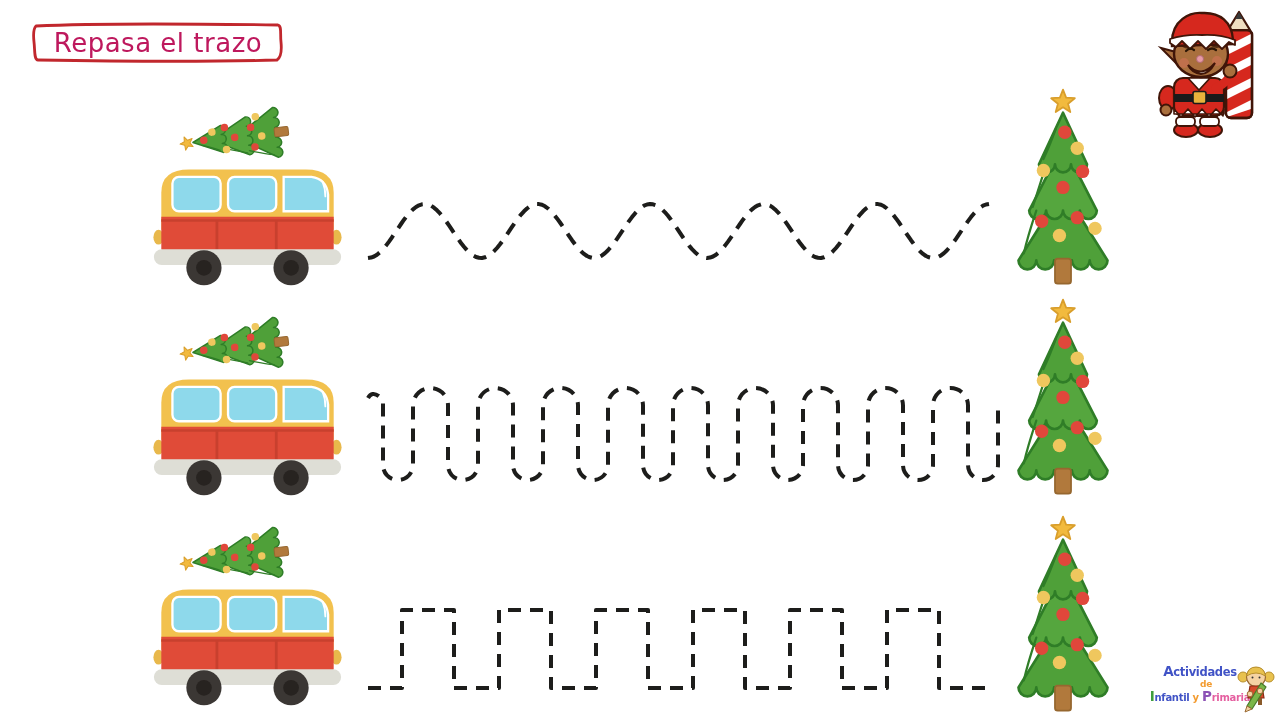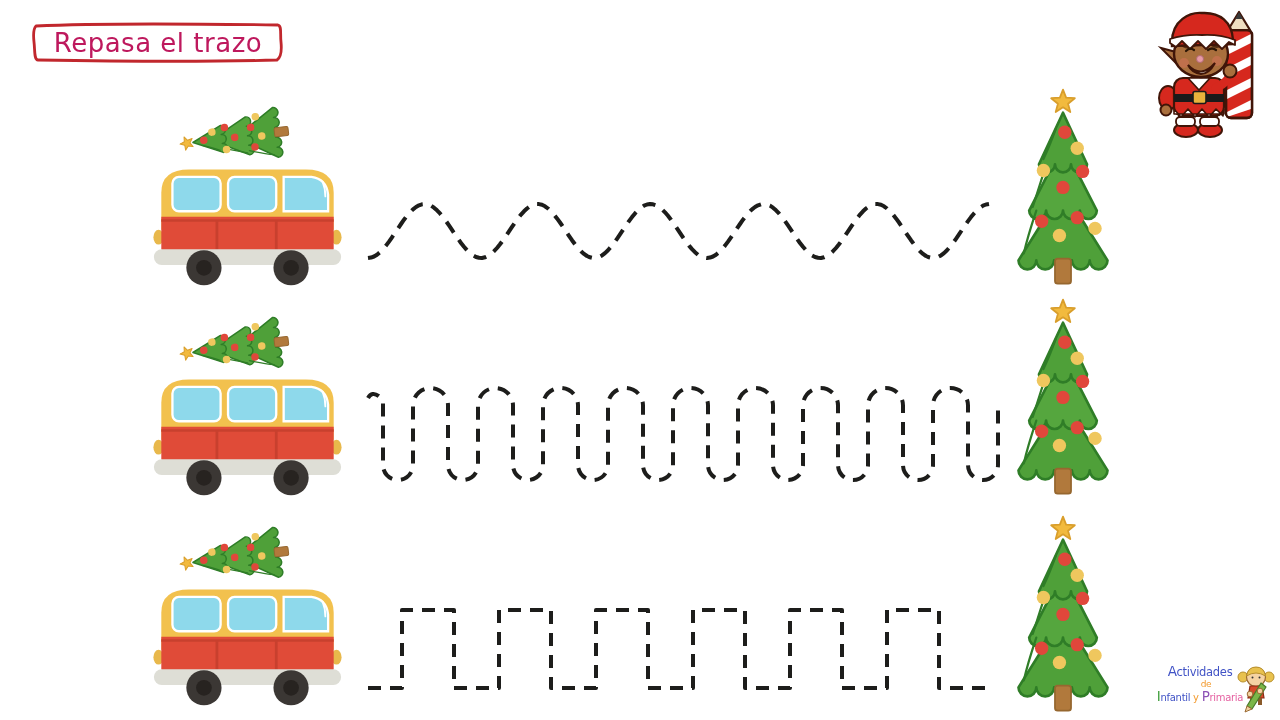--- a/index.html
+++ b/index.html
@@ -8,21 +8,21 @@
   .abs{position:absolute;}
   
   .title-box{left:28px;top:18px;width:260px;height:50px;}
   .title-box svg{position:absolute;left:0;top:0;}
   .title-label{position:absolute;left:0;top:0;width:100%;height:100%;
     display:flex;align-items:center;justify-content:center;
     font-size:26px;color:#be185d;letter-spacing:0.5px;}
   
   .logo{left:1148px;top:662px;width:126px;height:56px;}
   .logo-text{position:absolute;left:0;top:2px;width:104px;text-align:center;
-    font-weight:normal;line-height:1.12;letter-spacing:-0.3px;}
+    font-weight:bold;line-height:1.12;letter-spacing:-0.3px;}
   .logo-line1{font-size:11.5px;}
   .logo-line2{font-size:9px;}
   .logo-line3{font-size:10px;white-space:nowrap;}
   .logo-big{font-size:13.5px;}
   .logo-girl{position:absolute;right:-2px;top:2px;}
   svg{display:block;}
 </style>
 </head>
 <body>
 

